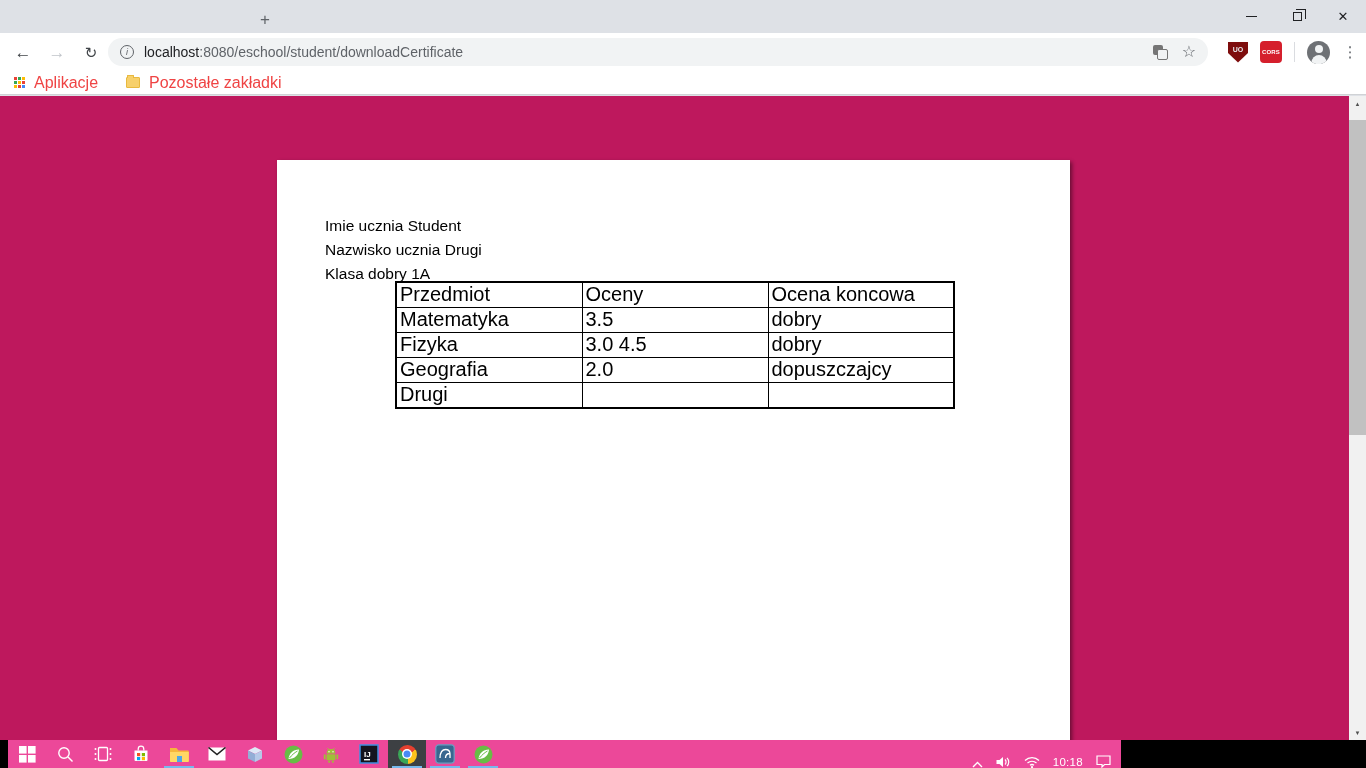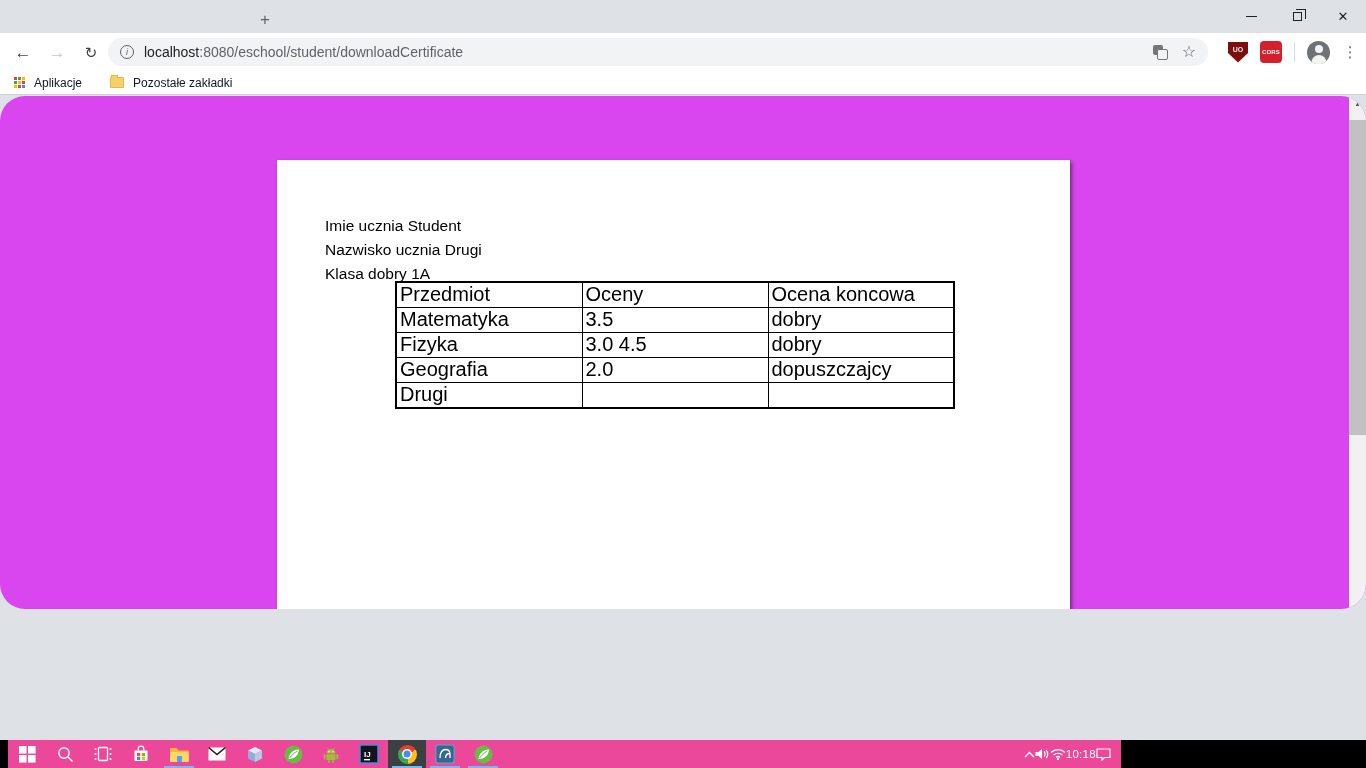--- a/index.html
+++ b/index.html
@@ -50,45 +50,45 @@
   .avatar::after { content:""; position:absolute; top:14px; left:50%; transform:translateX(-50%); width:15px; height:9px; border-radius:8px 8px 0 0; background:#f1f3f4; }
   .kebab-icon { font-size:15px; color:#5f6368; width:16px; text-align:center; }
 
   
   .bookmarks { height:24px; background:#fff; display:flex; align-items:center; padding-left:14px; border-bottom:1px solid #d0d2d5; }
   .bm-item { display:flex; align-items:center; margin-right:28px; }
   .apps-grid { display:grid; grid-template-columns:repeat(3,3px); grid-template-rows:repeat(3,3px); gap:1px; margin-right:9px; }
   .apps-grid i { display:block; width:3px; height:3px; }
   .bm-folder { position:relative; width:14px; height:11px; background:#f7d06b; border:1px solid #e8b93e; border-radius:1px; margin-right:9px; }
   .bm-folder::before { content:""; position:absolute; top:-3px; left:0; width:5px; height:2px; background:#f7d06b; border:1px solid #e8b93e; border-bottom:none; border-radius:1px 1px 0 0; }
-  .bm-label { font-size:12px; color:#0f172a; }
-
-  
-  .content { position:absolute; left:0; top:96px; width:1366px; height:513px; background:#d946ef; overflow:hidden;border-radius:25px; }
+  .bm-label { font-size:16px; color:#ef4444; }
+
+  
+  .content { position:absolute; left:0; top:96px; width:1366px; height:644px; background:#be185d; overflow:hidden; }
   .pdf-page { position:absolute; left:277px; top:64px; width:793px; height:600px; background:#fff; box-shadow:2px 2px 4px rgba(0,0,0,0.45); }
   .doc-lines { position:absolute; left:48px; top:54px; font-size:15.5px; color:#000; line-height:24px; }
   .doc-table { position:absolute; left:118px; top:121px; border-collapse:collapse; table-layout:fixed; border:2px solid #000; }
   .doc-table td { width:186px; height:21px; border:1px solid #000; font-size:20px; color:#000; padding:0 0 1px 3px; vertical-align:middle; white-space:nowrap; overflow:hidden; }
 
   
   .scrollbar { position:absolute; right:0; top:0; width:17px; height:644px; background:#f1f1f1; }
   .sb-arrow { position:absolute; left:0; width:17px; height:15px; display:flex; align-items:center; justify-content:center; font-size:6px; color:#505050; }
   .sb-up { top:0; }
   .sb-down { bottom:0; }
   .sb-thumb { position:absolute; left:0; top:24px; width:17px; height:315px; background:#c1c1c1; }
 
   
   .taskbar { position:absolute; left:8px; top:740px; width:1113px; height:28px; background:#ec4899; display:flex; align-items:stretch; }
   .tb-btn { position:relative; width:38px; display:flex; align-items:center; justify-content:center; }
   .tb-btn.running::after { content:""; position:absolute; bottom:0; left:4px; right:4px; height:2px; background:#76b9ed; }
   .tb-btn.active { background:#3d4043; }
   .chrome-ball { position:relative; width:19px; height:19px; border-radius:50%; background:conic-gradient(from -60deg, #e5402f 0deg 120deg, #fcc21b 120deg 240deg, #3aa757 240deg 360deg); }
   .chrome-ball::before { content:""; position:absolute; left:50%; top:50%; transform:translate(-50%,-50%); width:10px; height:10px; border-radius:50%; background:#fff; }
   .chrome-ball::after { content:""; position:absolute; left:50%; top:50%; transform:translate(-50%,-50%); width:7px; height:7px; border-radius:50%; background:#4a8af4; }
-  .tray { margin-left:auto; display:flex; align-items:center; padding-right:10px; }
+  .tray { margin-left:auto; display:flex; align-items:flex-end; gap:13px; padding-right:10px; }
   .tray-clock { font-size:11.5px; color:#fff; letter-spacing:0.3px; }
 
   svg { display:block; }
 </style>
 </head>
 <body>
 
 <div class="browser">
 
   <div class="tabstrip">

